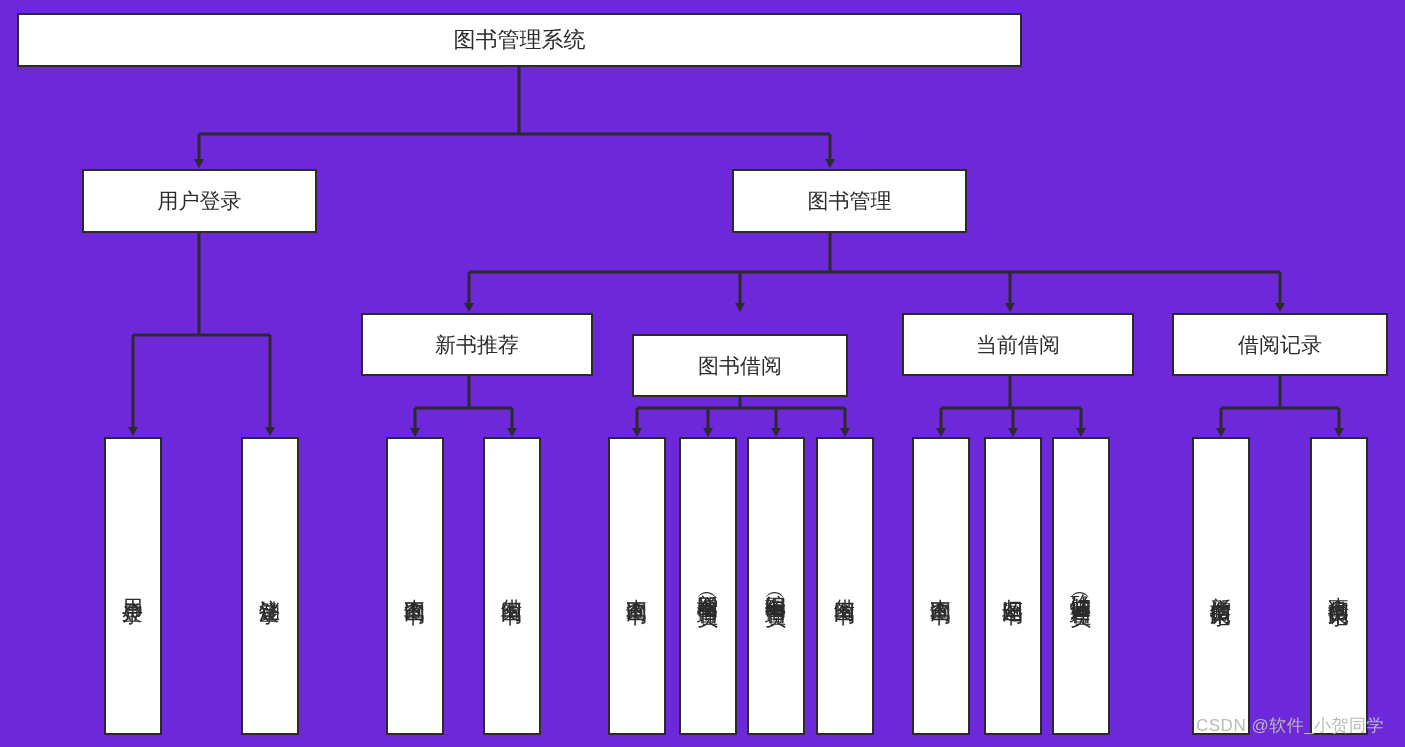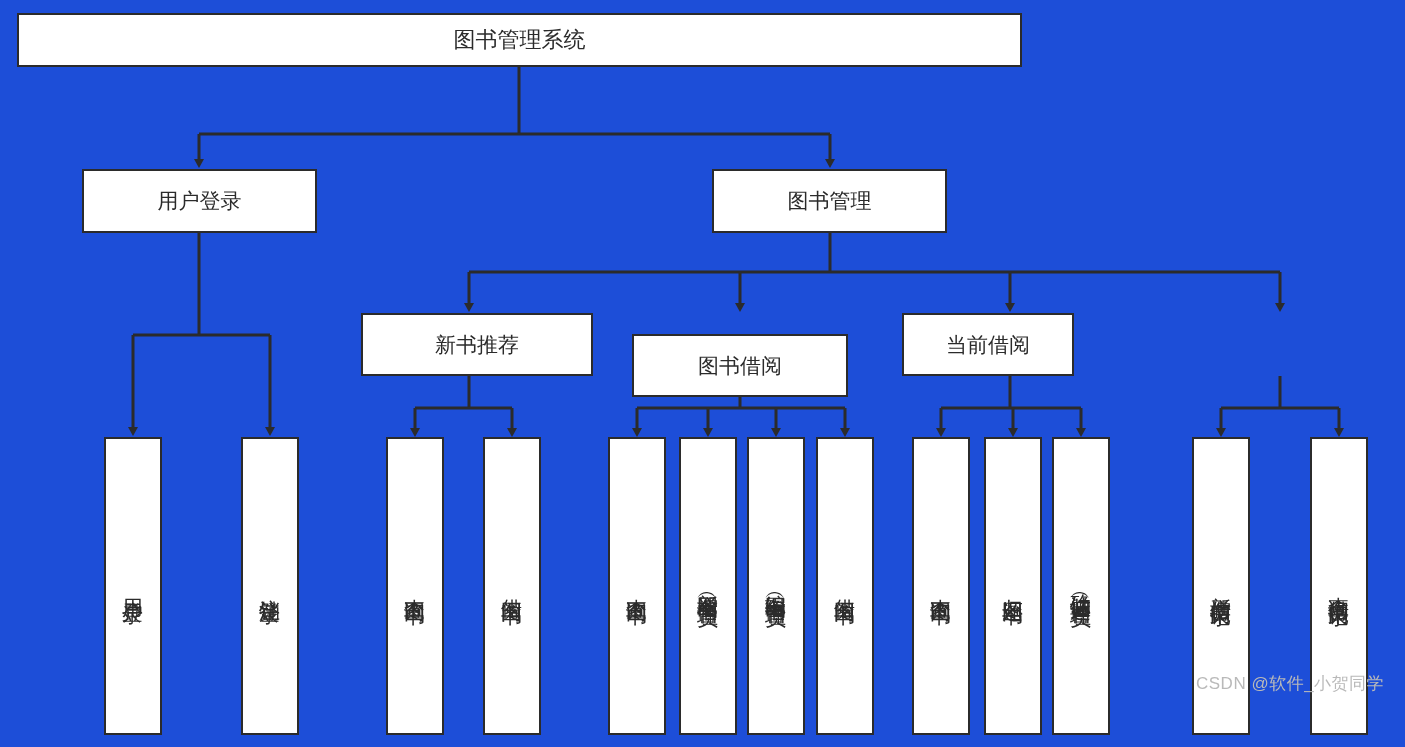--- a/index.html
+++ b/index.html
@@ -7,21 +7,21 @@
     padding: 0;
     background: #ffffff;
   }
   body {
     font-family: "Liberation Sans", "DejaVu Sans", sans-serif;
   }
   #stage {
     position: relative;
     width: 1405px;
     height: 747px;
-    background: #1d4ed8;
+    background: #6d28d9;
     overflow: hidden;
   }
   #diagram-svg {
     position: absolute;
     left: 0;
     top: 0;
     width: 1405px;
     height: 747px;
   }
   .node-box {
@@ -131,32 +131,35 @@
     </g>
   </svg>
 
   <div class="node-box" style="left:17px; top:13px; width:1005px; height:54px;">
     <span class="node-label root-label">图书管理系统</span>
   </div>
 
   <div class="node-box" style="left:82px; top:169px; width:235px; height:64px;">
     <span class="node-label h-label">用户登录</span>
   </div>
-  <div class="node-box" style="left:712px; top:169px; width:235px; height:64px;">
+  <div class="node-box" style="left:732px; top:169px; width:235px; height:64px;">
     <span class="node-label h-label">图书管理</span>
   </div>
 
   <div class="node-box" style="left:361px; top:313px; width:232px; height:63px;">
     <span class="node-label h-label">新书推荐</span>
   </div>
   <div class="node-box" style="left:632px; top:313px; width:216px; height:63px;margin-top:21px;">
     <span class="node-label h-label">图书借阅</span>
   </div>
-  <div class="node-box" style="left:902px; top:313px; width:172px; height:63px;">
+  <div class="node-box" style="left:902px; top:313px; width:232px; height:63px;">
     <span class="node-label h-label">当前借阅</span>
+  </div>
+  <div class="node-box" style="left:1172px; top:313px; width:216px; height:63px;">
+    <span class="node-label h-label">借阅记录</span>
   </div>
 
   <div class="node-box" style="left:104px; top:437px; width:58px; height:298px;">
     <span class="node-label v-label">用户登录</span>
   </div>
   <div class="node-box" style="left:241px; top:437px; width:58px; height:298px;">
     <span class="node-label v-label">注销登录</span>
   </div>
 
   <div class="node-box" style="left:386px; top:437px; width:58px; height:298px;">
@@ -189,15 +192,15 @@
     <span class="node-label v-label">确认归还（管理员）</span>
   </div>
 
   <div class="node-box" style="left:1192px; top:437px; width:58px; height:298px;">
     <span class="node-label v-label">新增借阅记录</span>
   </div>
   <div class="node-box" style="left:1310px; top:437px; width:58px; height:298px;">
     <span class="node-label v-label">查询借阅记录</span>
   </div>
 
-  <div class="watermark" style="left:1196px; top:672px;">CSDN @软件_小贺同学</div>
+  <div class="watermark" style="left:1196px; top:714px;">CSDN @软件_小贺同学</div>
 
 </div>
 
 </body></html>

